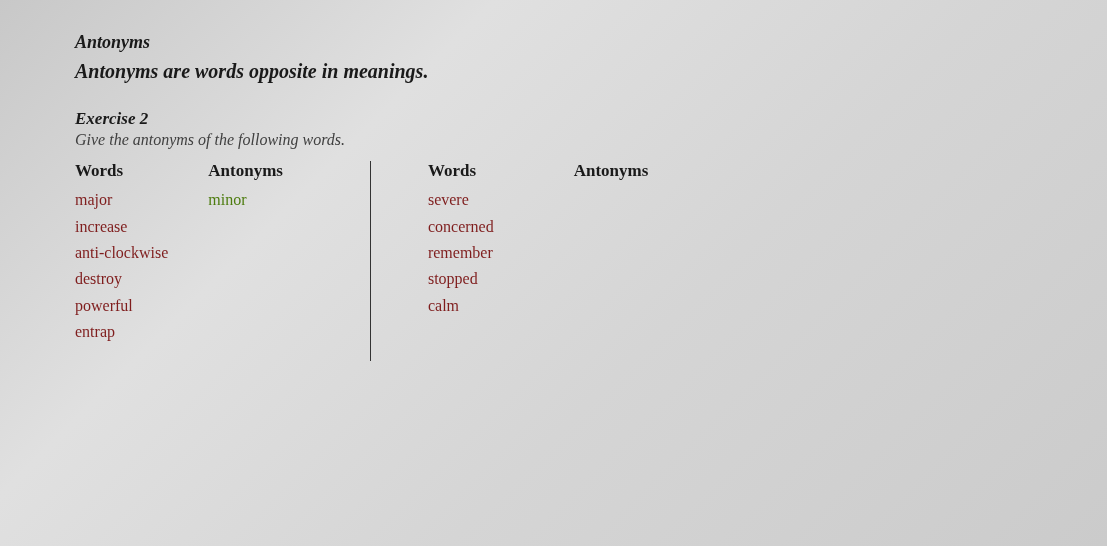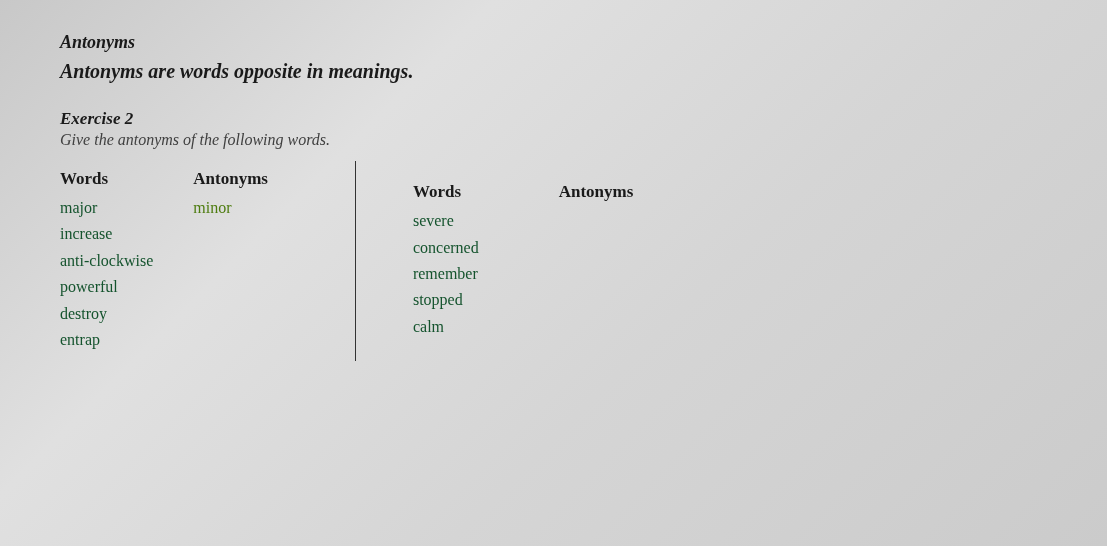--- a/index.html
+++ b/index.html
@@ -15,21 +15,21 @@
       background-image: 
         linear-gradient(135deg, #c8c8c8 0%, #e0e0e0 30%, #d5d5d5 60%, #cbcbcb 100%);
       font-family: Georgia, 'Times New Roman', serif;
       overflow: hidden;
       position: relative;
     }
 
     .page-content {
       position: absolute;
       top: 30px;
-      left: 60px;
+      left: 75px;
       right: 60px;
     }
 
     .title {
       font-size: 18px;
       font-weight: bold;
       font-style: italic;
       color: #1a1a1a;
       line-height: 1.4;
       margin-bottom: 2px;
@@ -56,21 +56,21 @@
     .instruction {
       font-size: 16px;
       font-style: italic;
       color: #404040;
       margin-bottom: 12px;
     }
 
     .columns-wrapper {
       display: flex;
       flex-direction: row;
-      align-items: center;
+      align-items: flex-start;
       gap: 7px;
     }
 
     .left-section {
       display: flex;
       flex-direction: row;
       gap: 40px;
       padding-right: 40px;
     }
 
@@ -91,21 +91,21 @@
 
     .col-header {
       font-size: 17px;
       font-weight: bold;
       color: #1a1a1a;
       margin-bottom: 6px;
     }
 
     .word-item {
       font-size: 16px;
-      color: #14532d;
+      color: #7f1d1d;
       line-height: 1.65;
       font-style: normal;
     }
 
     .antonym-item {
       font-size: 16px;
       color: #4d7c0f;
       line-height: 1.65;
     }
   </style>
@@ -120,22 +120,22 @@
   <div class="instruction">Give the antonyms of the following words.</div>
 
   <div class="columns-wrapper">
 
     <div class="left-section">
       <div class="words-col">
         <div class="col-header">Words</div>
         <div class="word-item">major</div>
         <div class="word-item">increase</div>
         <div class="word-item">anti-clockwise</div>
+        <div class="word-item">destroy</div>
         <div class="word-item">powerful</div>
-        <div class="word-item">destroy</div>
         <div class="word-item">entrap</div>
       </div>
 
       <div class="antonyms-col">
         <div class="col-header">Antonyms</div>
         <div class="antonym-item">minor</div>
       </div>
     </div>
 
     <div class="divider"></div>

